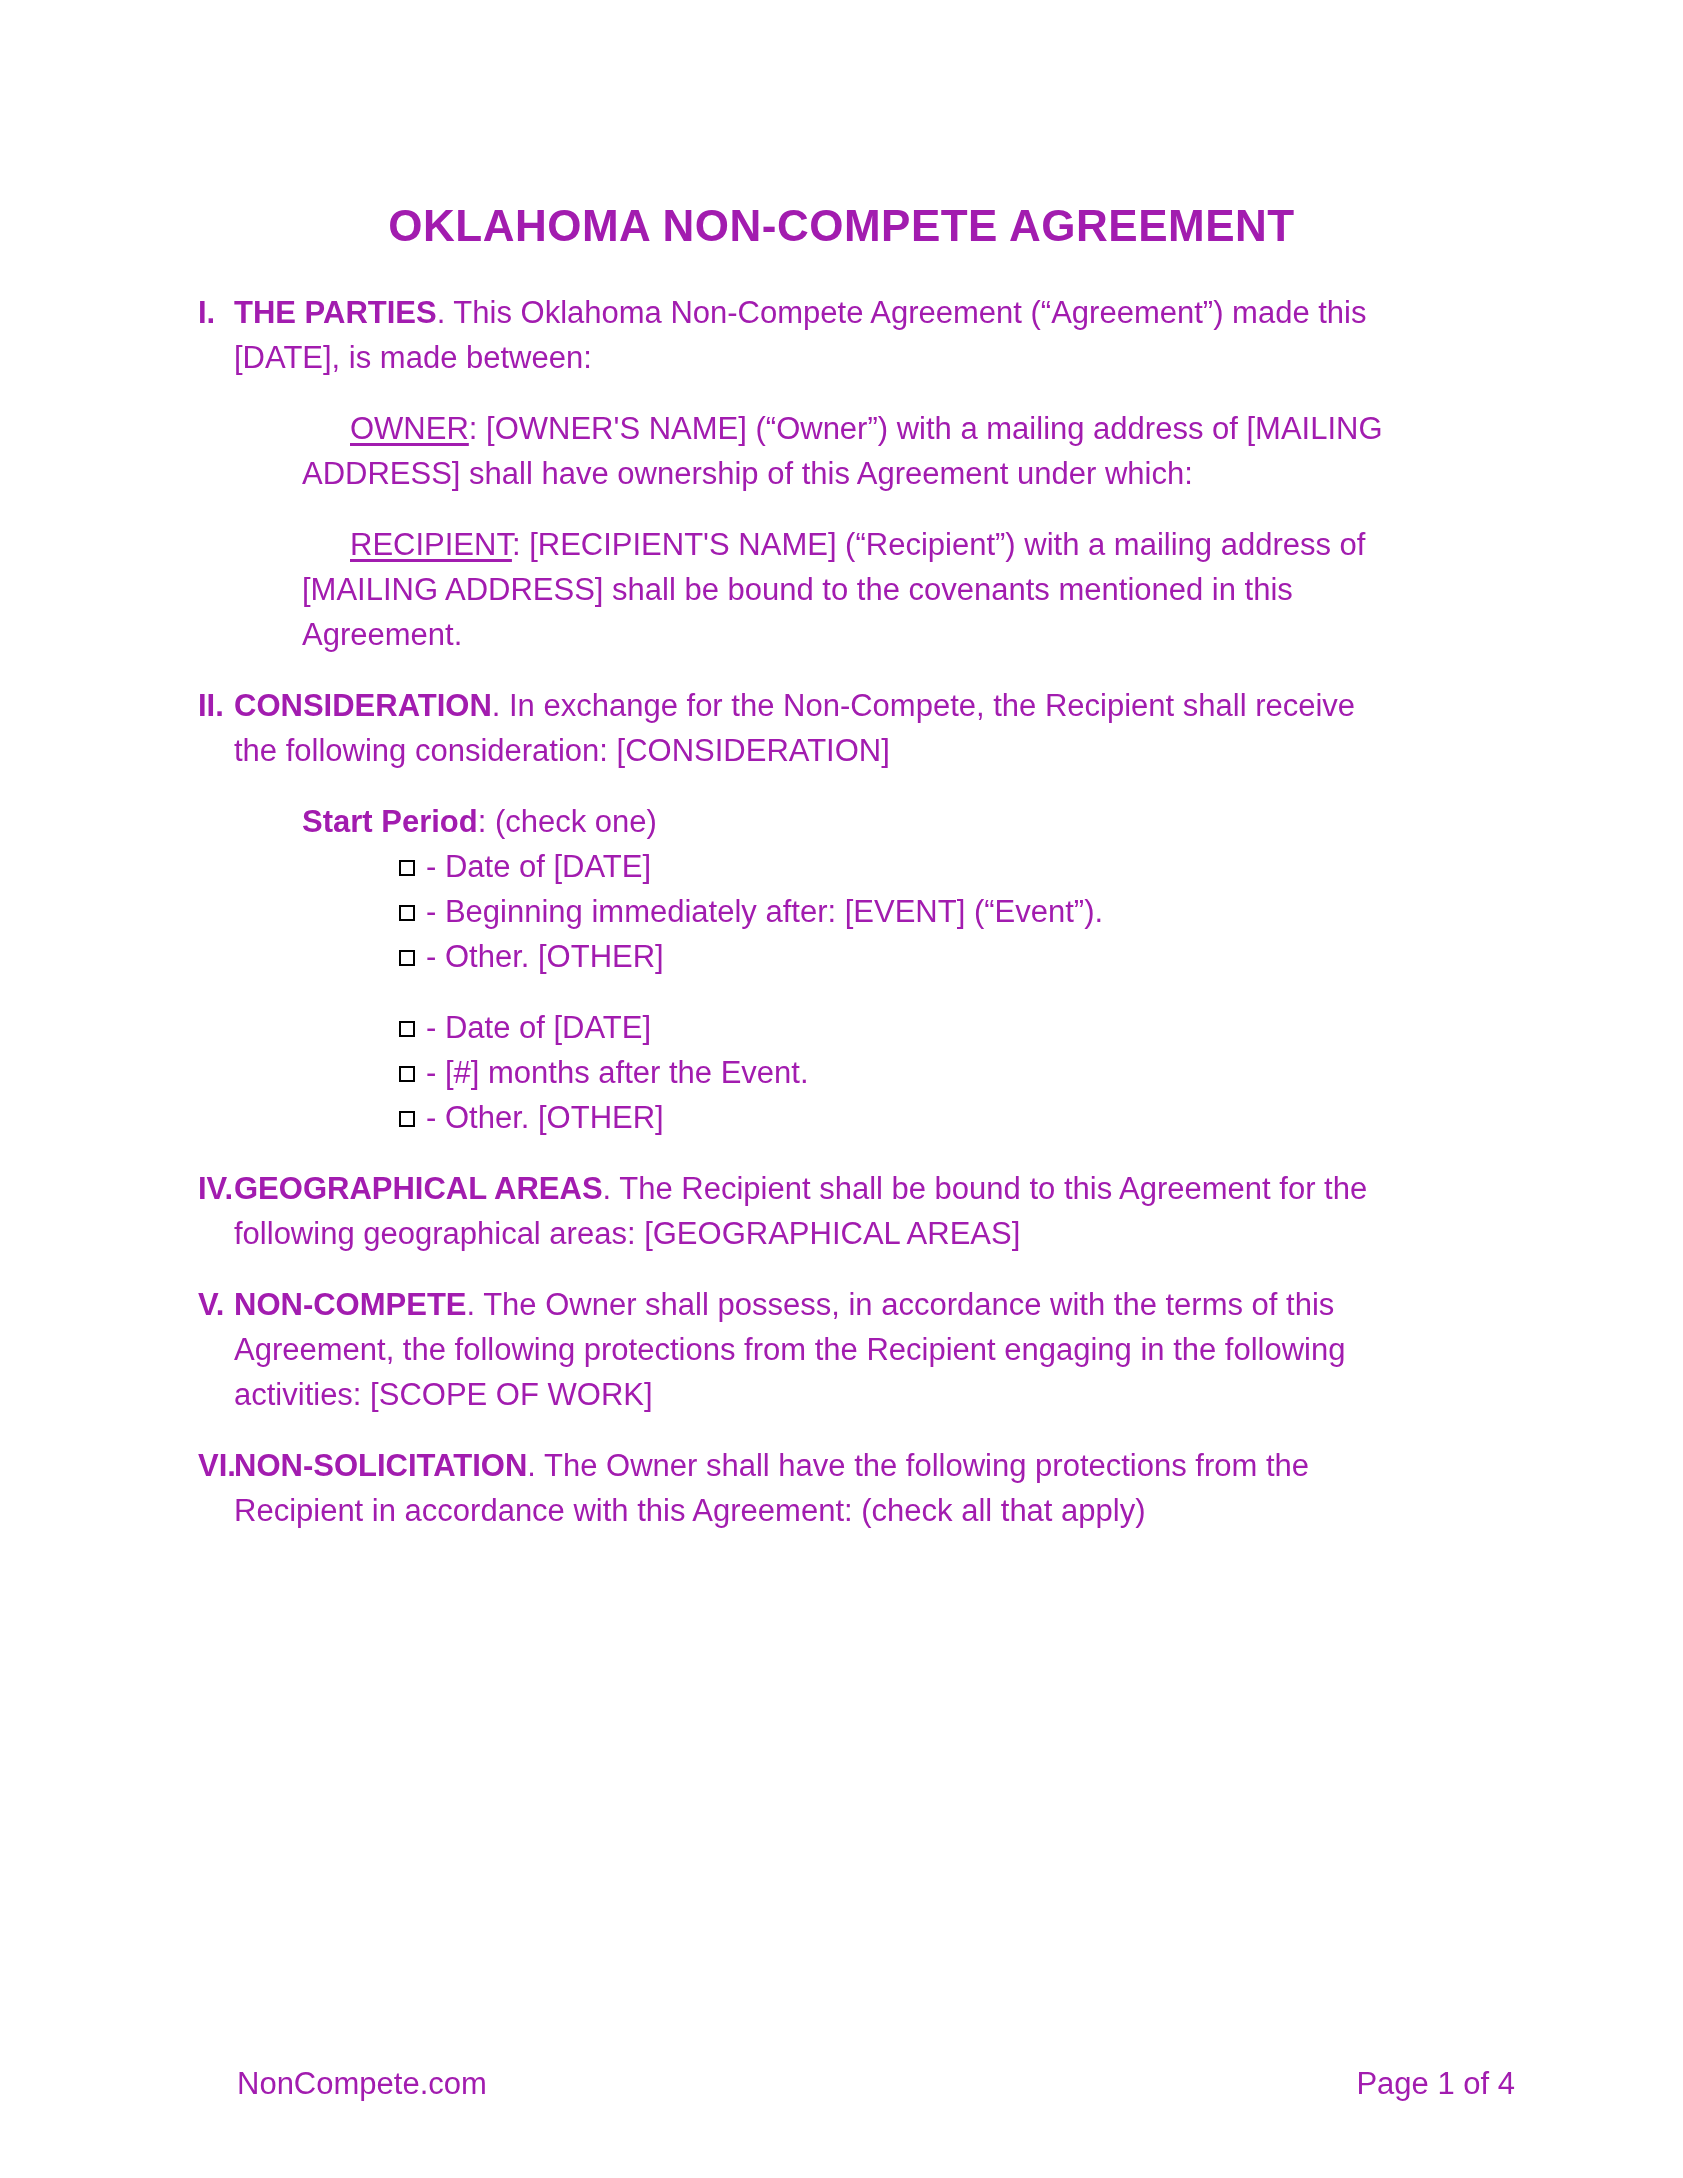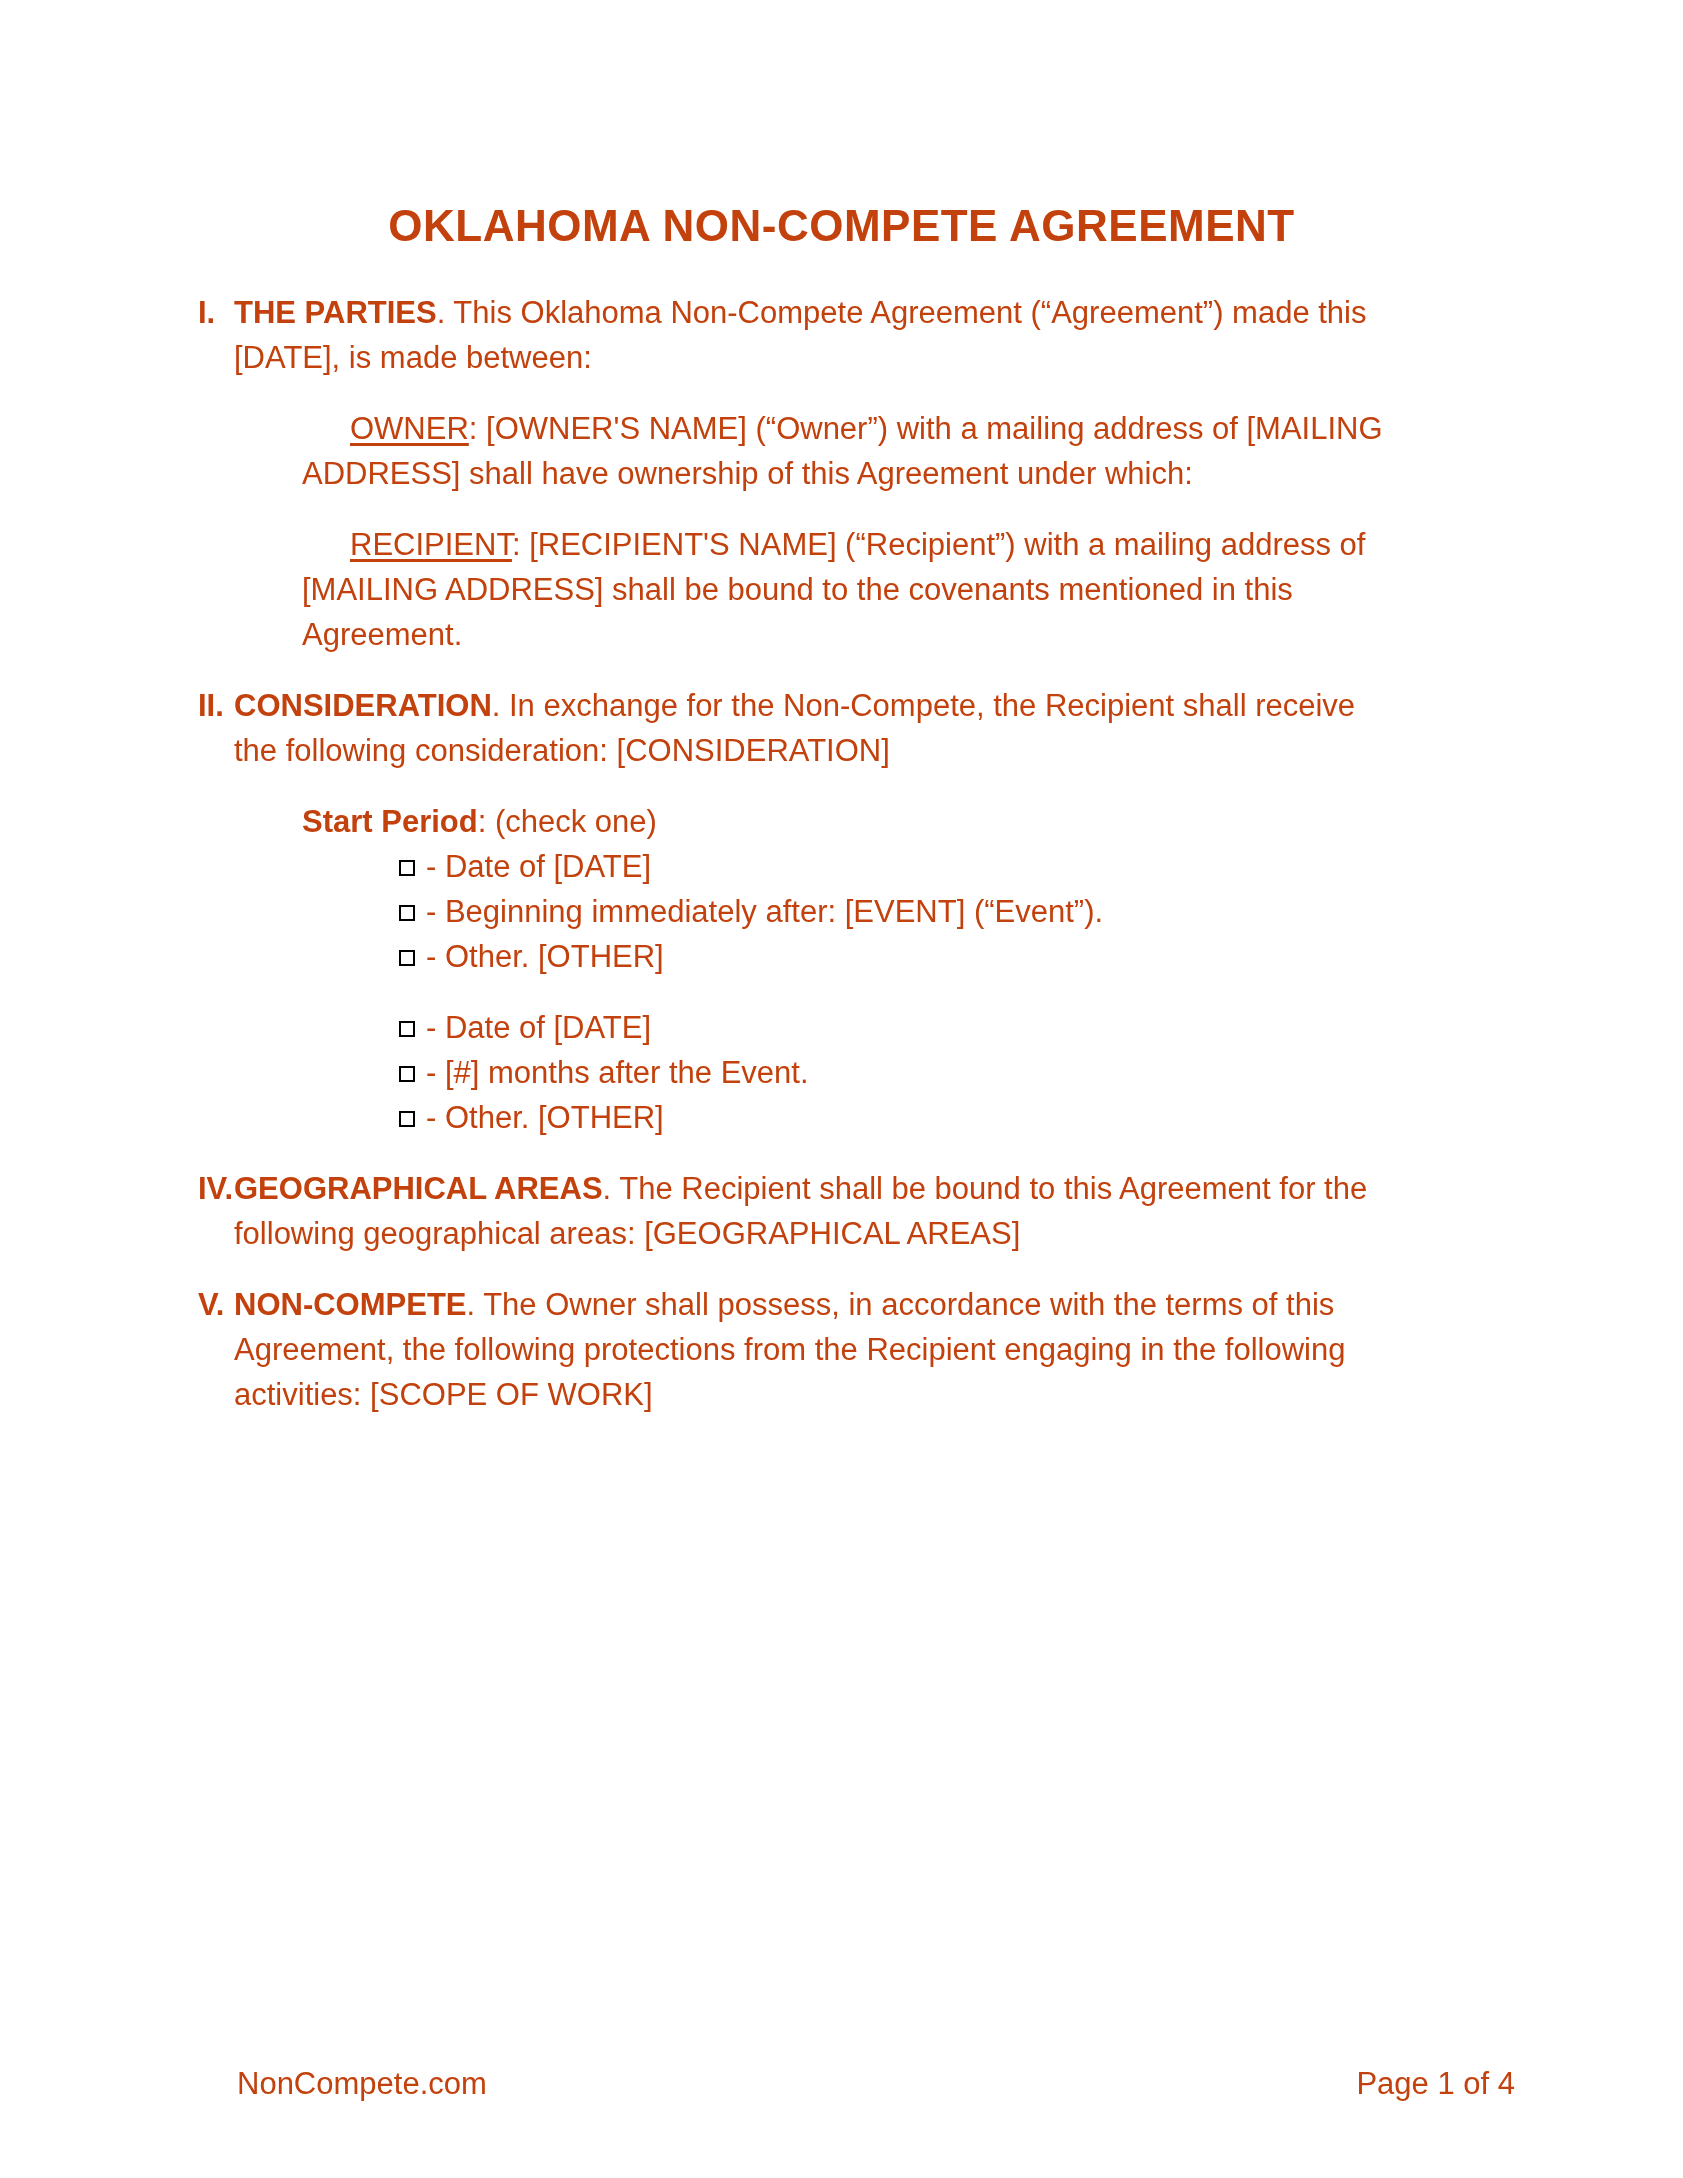--- a/index.html
+++ b/index.html
@@ -1,19 +1,19 @@
 <!DOCTYPE html>
 <html><head>
 <meta charset="utf-8">
 <style>
   html,body{margin:0;padding:0;background:#ffffff;}
   .doc{
     position:relative;
     width:1683px;height:2178px;
-    background:#ffffff;color:#c2410c;
+    background:#ffffff;color:#a21caf;
     font-family:"Liberation Sans", sans-serif;
     font-size:31px;line-height:45px;
     padding:200px 198px 0 198px;
     box-sizing:border-box;
     overflow:hidden;
   }
   .title{
     font-size:44px;line-height:51px;font-weight:bold;
     text-align:center;margin:0 0 39px 0;letter-spacing:0.5px;
   }
@@ -100,20 +100,25 @@
 following geographical areas: [GEOGRAPHICAL AREAS]</span></p>
   </div>
 
   <div class="item">
     <span class="num">V.</span>
     <p class="txt"><span class="hd">NON-COMPETE</span><span class="pre">. The Owner shall possess, in accordance with the terms of this
 Agreement, the following protections from the Recipient engaging in the following
 activities: [SCOPE OF WORK]</span></p>
   </div>
 
+  <div class="item">
+    <span class="num">VI.</span>
+    <p class="txt"><span class="hd">NON-SOLICITATION</span><span class="pre">. The Owner shall have the following protections from the
+Recipient in accordance with this Agreement: (check all that apply)</span></p>
+  </div>
 
   <div class="footer">
     <span>NonCompete.com</span>
     <span>Page 1 of 4</span>
   </div>
 
 </div>
 
 
 </body></html>

